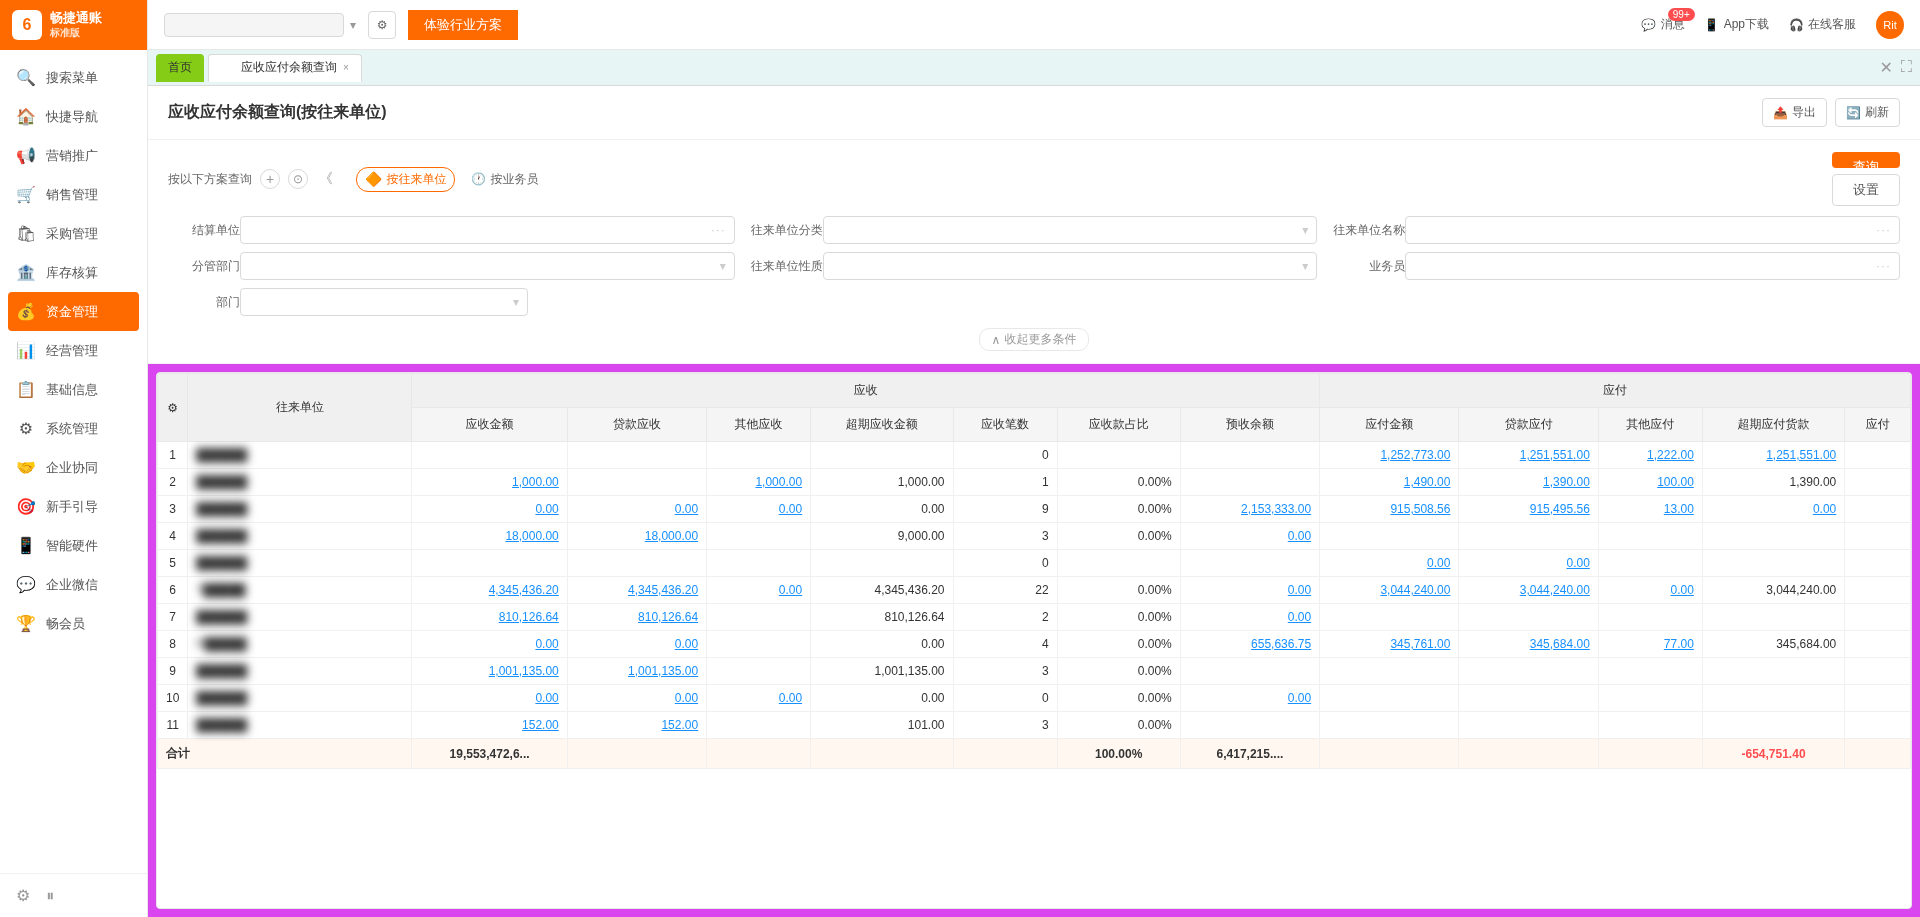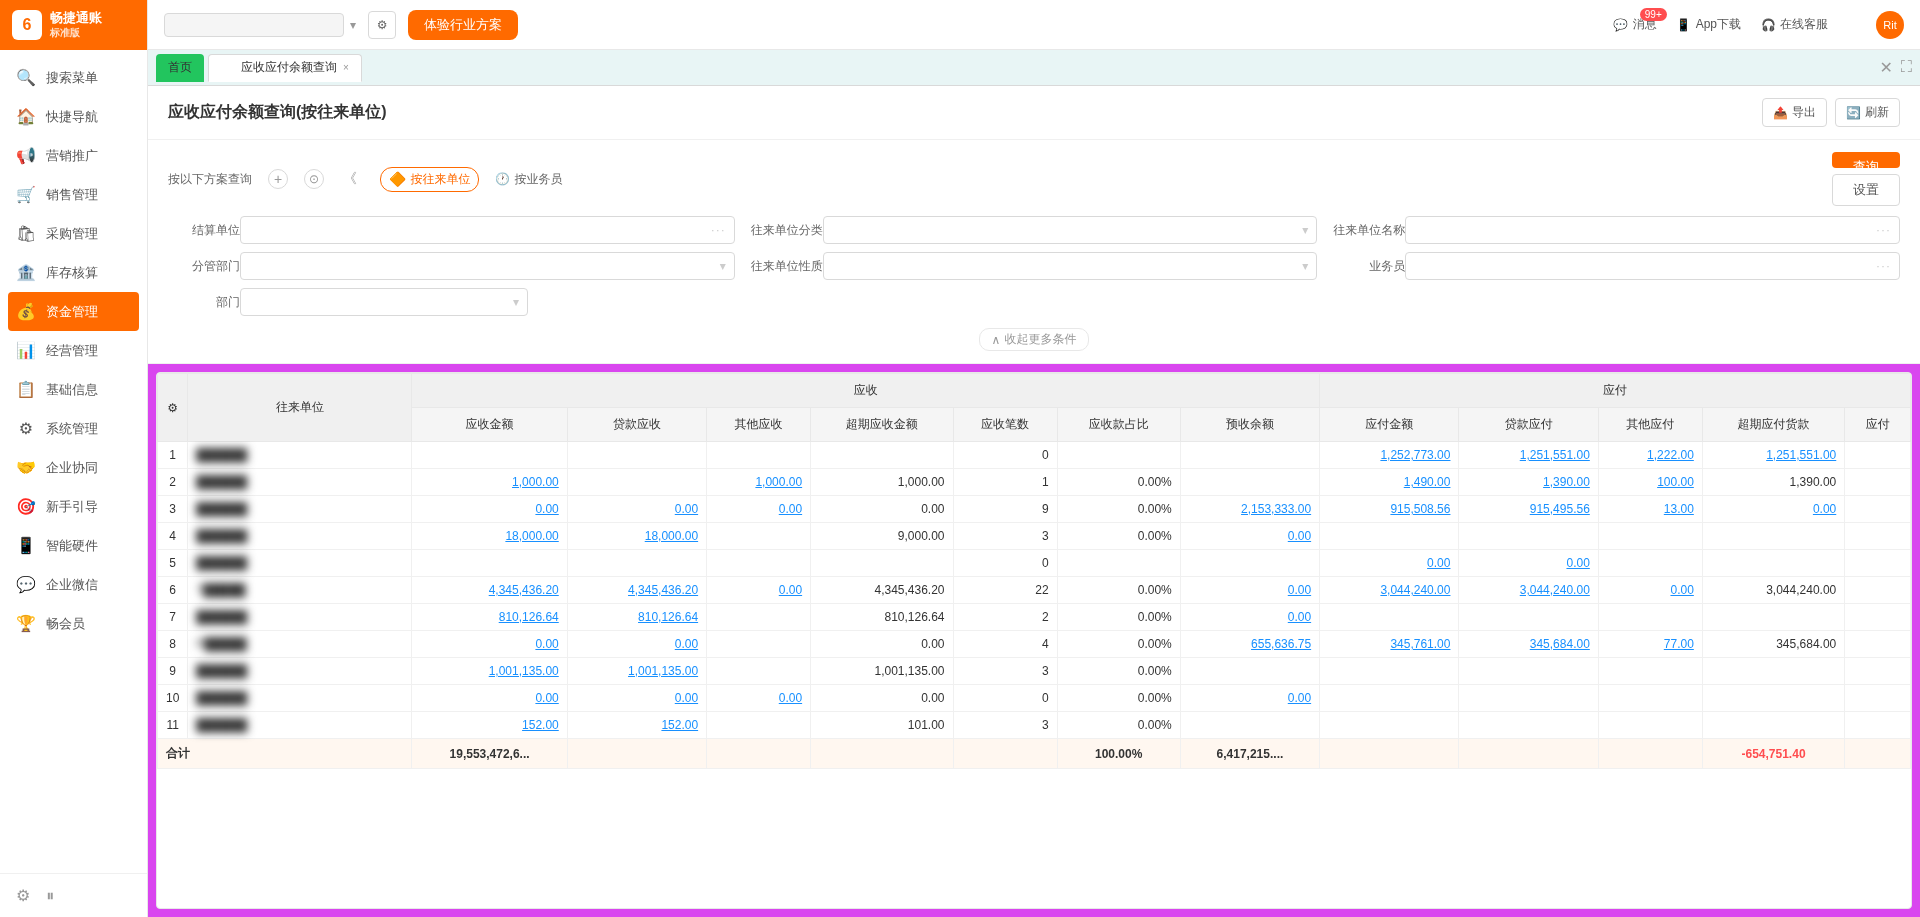--- a/index.html
+++ b/index.html
@@ -44,39 +44,39 @@
       border: 1px solid #d9d9d9; border-radius: 4px; padding: 4px 8px; font-size: 12px;
       width: 180px; color: #ccc;
     }
     .topbar-arrow { color: #999; }
     .topbar-gear {
       width: 28px; height: 28px; border: 1px solid #d9d9d9; border-radius: 4px;
       display: flex; align-items: center; justify-content: center; cursor: pointer; color: #666;
     }
     .topbar-btn-orange {
       background: #ff6a00; color: #fff; border: none; padding: 6px 16px;
-      border-radius: 8px; cursor: pointer; font-size: 13px;
+      border-radius: 0; cursor: pointer; font-size: 13px;
     }
     .topbar-right { margin-left: auto; display: flex; align-items: center; gap: 20px; }
     .topbar-msg { display: flex; align-items: center; gap: 4px; cursor: pointer; color: #555; font-size: 12px; position: relative; }
     .badge {
       background: #ff4d4f; color: #fff; border-radius: 10px; font-size: 10px;
       padding: 1px 5px; position: absolute; top: -8px; right: -10px; min-width: 18px; text-align: right;
     }
-    .topbar-user { display: flex; align-items: center; gap: 4px; color: #555; font-size: 12px; margin-left: 28px; }
+    .topbar-user { display: flex; align-items: center; gap: 4px; color: #555; font-size: 12px; }
     .user-avatar { width: 28px; height: 28px; background: #ff6a00; border-radius: 50%; color: #fff; display: flex; align-items: center; justify-content: center; font-size: 11px; }
 
     
     .tabs-bar {
       height: 36px; background: #e8f5f5; display: flex; align-items: center; padding: 0 8px;
       border-bottom: 1px solid #d9d9d9; gap: 4px;
     }
     .tab {
       height: 28px; padding: 0 12px; border-radius: 4px 4px 0 0; display: flex; align-items: center;
-      gap: 6px; cursor: pointer; font-size: 12px; color: #555; background: #22c55e;
+      gap: 6px; cursor: pointer; font-size: 12px; color: #555; background: #84cc16;
     }
     .tab.active { background: #fff; color: #333; border: 1px solid #d9d9d9; border-bottom: 1px solid #fff; padding-left: 32px; }
     .tab-home { color: #333; }
     .tab-close { color: #999; font-size: 10px; cursor: pointer; }
     .tabs-window-btn { margin-left: auto; display: flex; gap: 8px; color: #999; cursor: pointer; font-size: 16px; }
 
     
     .content { flex: 1; overflow: hidden; display: flex; flex-direction: column; background: #d946ef; }
 
     
@@ -90,21 +90,21 @@
       display: flex; align-items: center; gap: 4px; padding: 5px 10px;
       border: 1px solid #d9d9d9; border-radius: 4px; cursor: pointer;
       background: #fff; color: #555; font-size: 12px;
     }
 
     
     .filter-area {
       background: #fff; padding: 12px 20px 4px; border-bottom: 1px solid #f0f0f0;
     }
     .filter-row { display: flex; align-items: center; margin-bottom: 10px; gap: 12px; }
-    .filter-label-section { display: flex; align-items: center; gap: 16px; margin-right: 8px; }
+    .filter-label-section { display: flex; align-items: center; gap: 8px; margin-right: 8px; }
     .filter-label-text { color: #666; font-size: 12px; }
     .filter-add-btn {
       width: 20px; height: 20px; border: 1px solid #d9d9d9; border-radius: 50%;
       display: flex; align-items: center; justify-content: center; cursor: pointer;
       color: #999; font-size: 14px;
     }
     .filter-settings-btn {
       width: 20px; height: 20px; border: 1px solid #d9d9d9; border-radius: 50%;
       display: flex; align-items: center; justify-content: center; cursor: pointer;
       color: #999; font-size: 12px;

